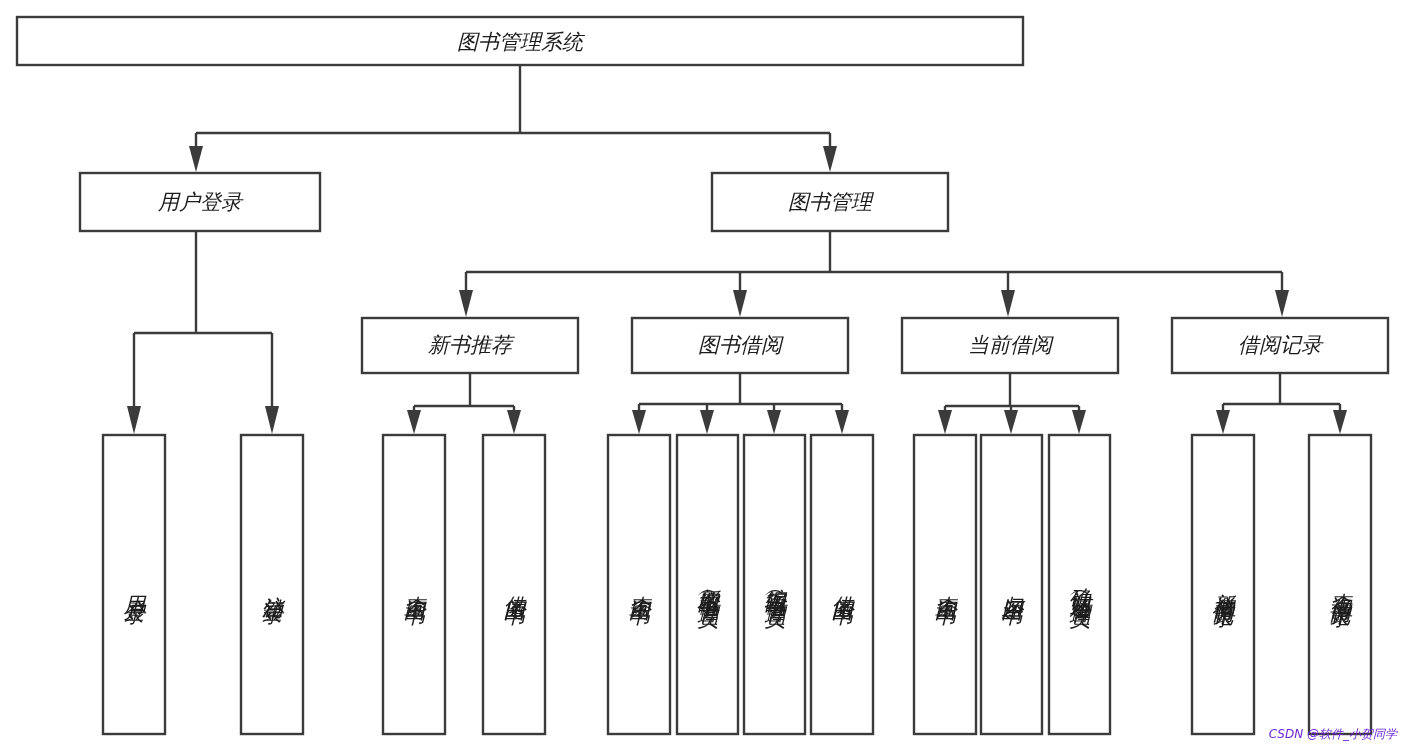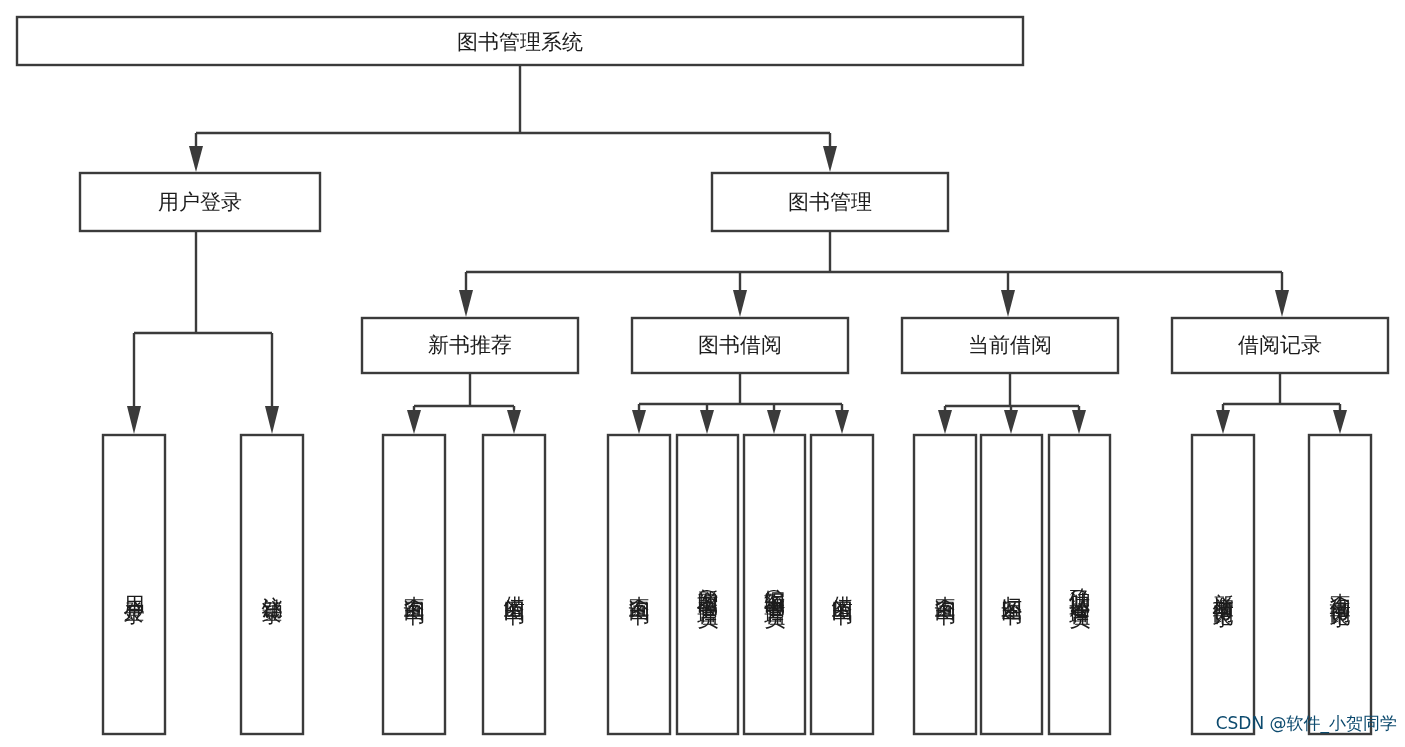--- a/index.html
+++ b/index.html
@@ -12,20 +12,21 @@
     width: 1405px;
     height: 747px;
     overflow: hidden;
     font-family: "DejaVu Sans", "Liberation Sans", sans-serif;
   }
   #diagram-root {
     position: relative;
     width: 1405px;
     height: 747px;
     background: #ffffff;
+    font-style: italic;
   }
   svg#diagram-svg {
     position: absolute;
     top: 0;
     left: 0;
     width: 1405px;
     height: 747px;
     display: block;
   }
   .node-box {
@@ -62,24 +63,24 @@
     display: flex;
     align-items: center;
     justify-content: center;
     text-align: center;
     white-space: nowrap;
     pointer-events: none;
   }
   .watermark {
     position: absolute;
     right: 8px;
-    bottom: 12px;
-    font-family: "DejaVu Sans", "Liberation Sans", sans-serif;
-    font-size: 17px;
-    color: #0c4a6e;
+    bottom: 4px;
+    font-family: "DejaVu Sans", "Liberation Sans", sans-serif;
+    font-size: 12px;
+    color: #6d28d9;
     white-space: nowrap;
   }
 </style>
 </head>
 <body>
 
 <div id="diagram-root">
 
   <svg id="diagram-svg" viewBox="0 0 1405 747">
     <defs>

